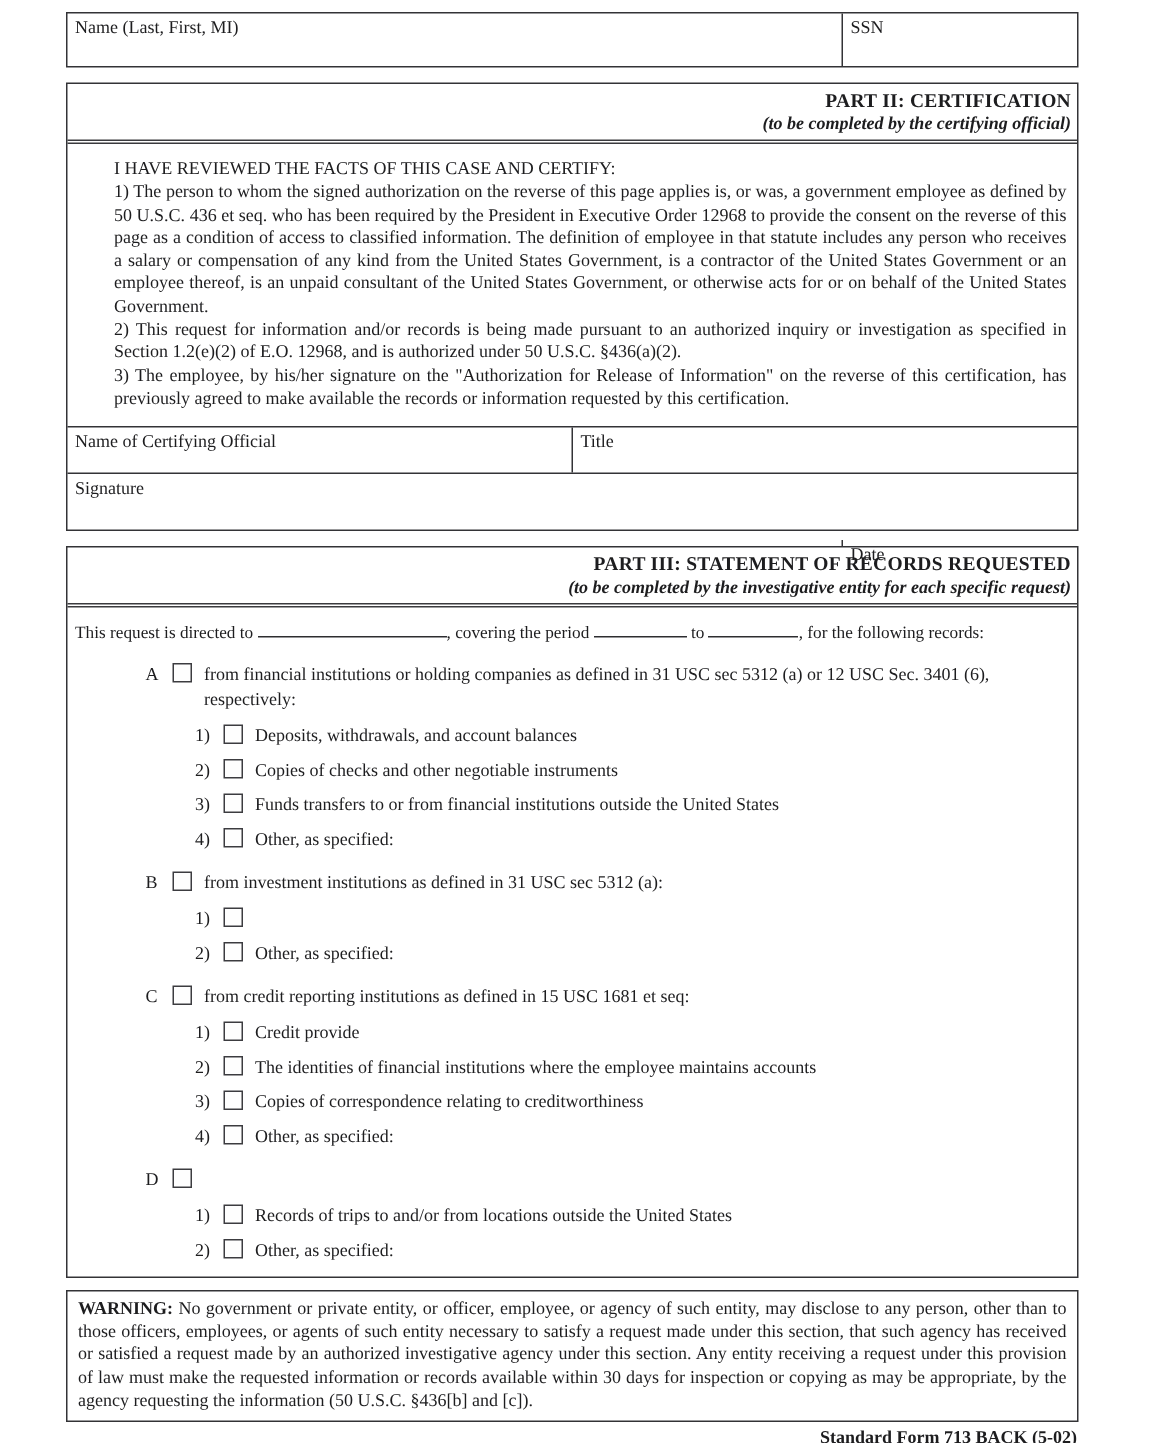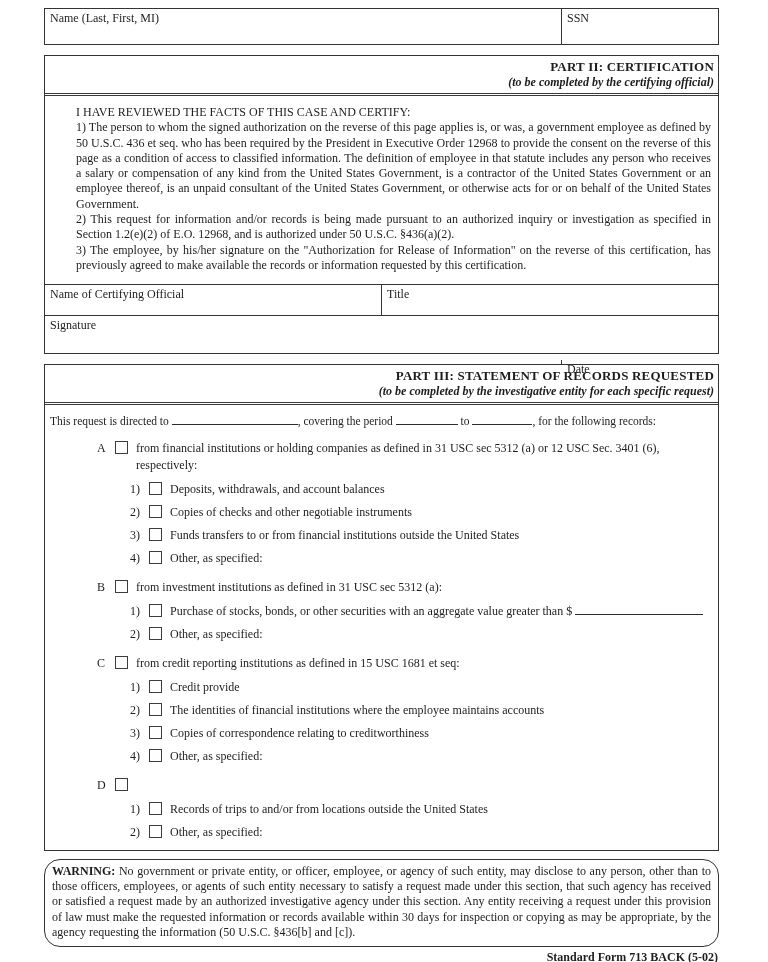--- a/index.html
+++ b/index.html
@@ -43,21 +43,21 @@
   .sec { display:flex; margin-top:13px; padding-left:52px; font-size:12px; }
   .sec-letter { width:18px; flex:none; line-height:17px; }
   .cb { width:13px; height:13px; flex:none; border:1.5px solid #3c3c40; background:#fefefe;
         margin:1px 8px 0 0; }
   .sec-label { line-height:17px; padding-right:6px; }
   .item { display:flex; margin-top:7px; padding-left:85px; font-size:12px; }
   .item-num { width:19px; flex:none; line-height:16px; }
   .item-label { line-height:16px; }
 
   
-  .warning { margin-top:8px; padding:4px 7px 6px; font-size:12px; line-height:15.1px;border-radius:16px; }
+  .warning { margin-top:8px; padding:4px 7px 6px; font-size:12px; line-height:15.1px; }
   .warning p { text-align:justify; }
   .warn-label { font-weight:bold; }
 
   .footer { margin-top:3px; text-align:right; font-weight:bold; font-size:12px; padding-right:1px; }
 </style>
 </head>
 <body>
 
 <div class="sheet">
   <div class="form">
@@ -141,21 +141,20 @@
         </div>
 
         <div class="sec">
           <span class="sec-letter">B</span>
           <span class="cb"></span>
           <span class="sec-label">from investment institutions as defined in 31 USC sec 5312 (a):</span>
         </div>
         <div class="item">
           <span class="item-num">1)</span>
           <span class="cb"></span>
-          <span class="item-label"><span>Purchase of stocks, bonds, or other securities with an aggregate value greater than $</span> <span class="blank w-amount"></span></span>
         </div>
         <div class="item">
           <span class="item-num">2)</span>
           <span class="cb"></span>
           <span class="item-label">Other, as specified:</span>
         </div>
 
         <div class="sec">
           <span class="sec-letter">C</span>
           <span class="cb"></span>

